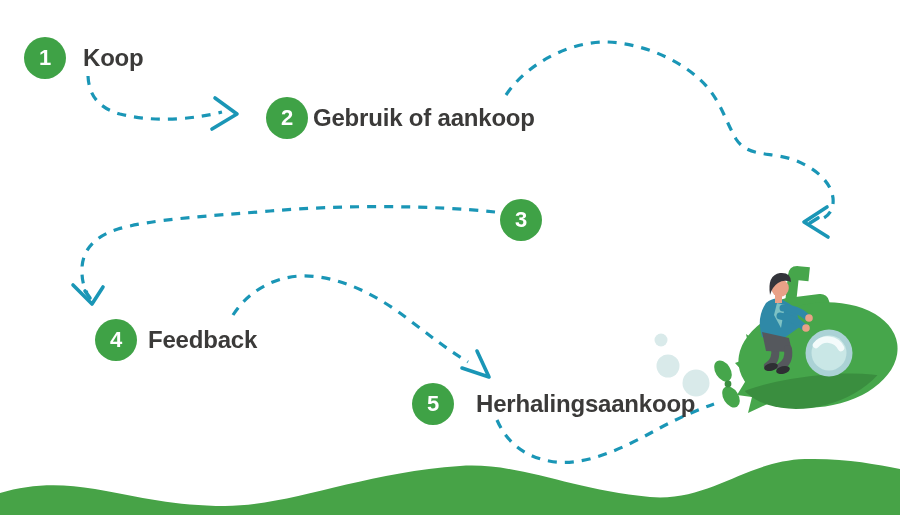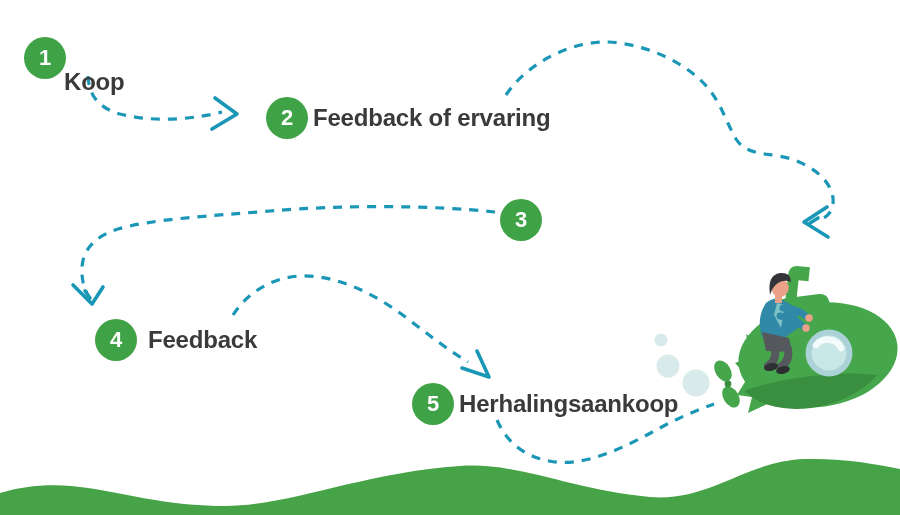--- a/index.html
+++ b/index.html
@@ -101,26 +101,26 @@
         <path d="M780,316 Q794,318 804,327" fill="none" stroke="var(--rider-shirt)" stroke-width="7" stroke-linecap="round"></path>
         <circle cx="809" cy="318" r="3.8" fill="var(--rider-skin)"></circle>
         <circle cx="806" cy="328" r="3.8" fill="var(--rider-skin)"></circle>
       </g>
     </g>
 
     <path fill="var(--wave)" d="M0,493 C30,484 60,483 95,489 C140,497 175,506 225,506 C290,506 360,473 460,466 C520,462 570,490 650,497 C710,502 745,461 805,459 C845,458 875,464 900,469 L900,515 L0,515 Z"></path>
   </svg>
 
   <div class="step-badge" style="left:24px;top:37px;">1</div>
-  <div class="step-label" style="left:64px;top:43px;margin-top:24px;">Koop</div>
+  <div class="step-label" style="left:83px;top:43px;">Koop</div>
 
   <div class="step-badge" style="left:266px;top:97px;">2</div>
-  <div class="step-label" style="left:313px;top:103px;">Feedback of ervaring</div>
+  <div class="step-label" style="left:313px;top:103px;">Gebruik of aankoop</div>
 
   <div class="step-badge" style="left:500px;top:199px;">3</div>
 
   <div class="step-badge" style="left:95px;top:319px;">4</div>
   <div class="step-label" style="left:148px;top:325px;">Feedback</div>
 
   <div class="step-badge" style="left:412px;top:383px;">5</div>
-  <div class="step-label" style="left:459px;top:389px;">Herhalingsaankoop</div>
+  <div class="step-label" style="left:476px;top:389px;">Herhalingsaankoop</div>
 
 </div>
 
 </body></html>

